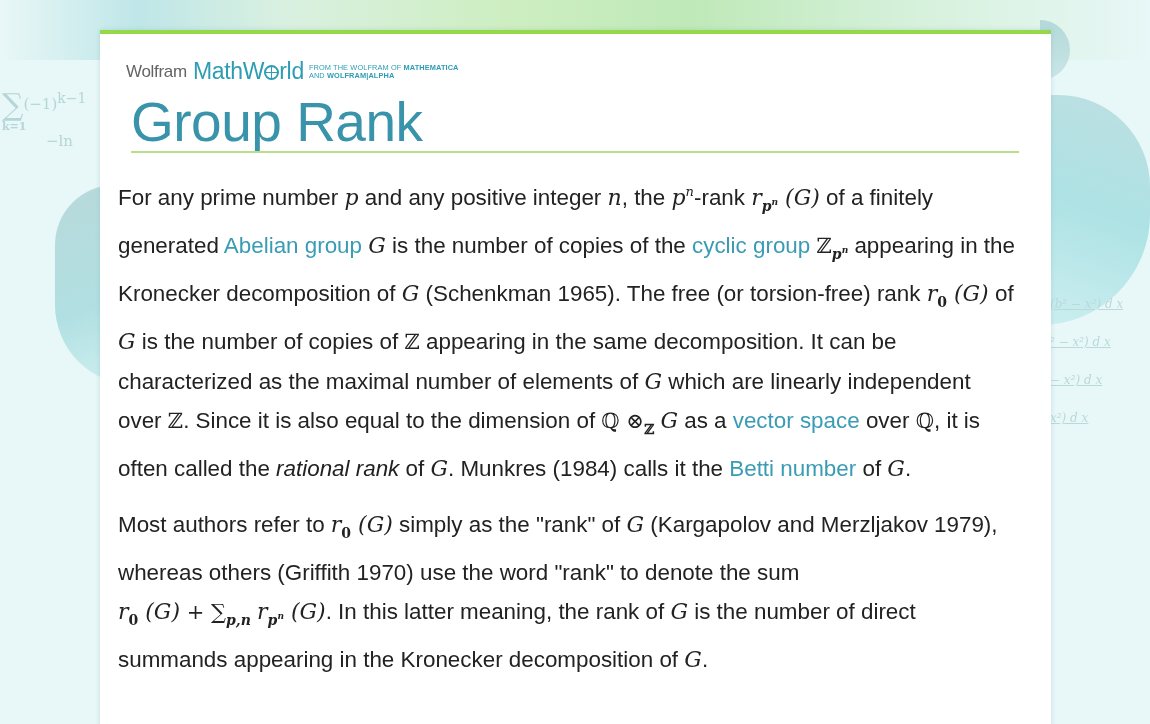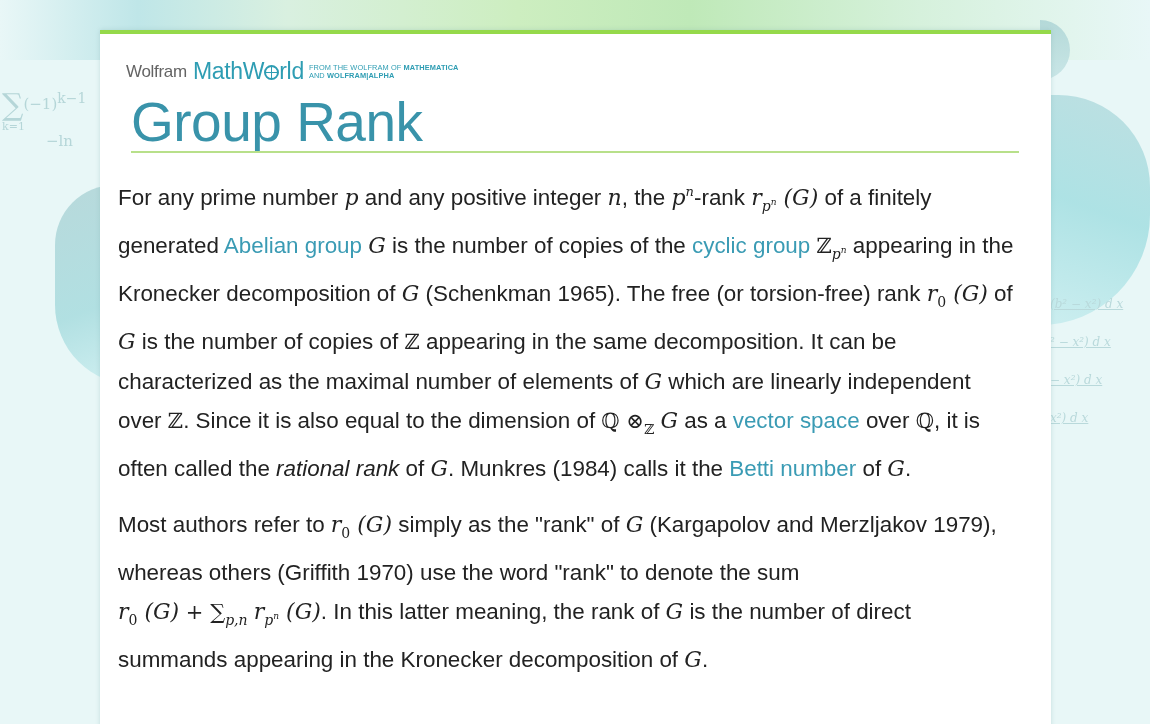--- a/index.html
+++ b/index.html
@@ -75,21 +75,21 @@
     }
     .content {
       position: absolute; left: 18px; top: 138px; width: 900px;
       font-family: "Liberation Sans", sans-serif; font-size: 22.4px;
       color: #222222; line-height: 39px;
     }
     .content p { margin: 0 0 17px 0; }
     .link { color: #3a9bb4; text-decoration: none; cursor: pointer; }
     .m { font-family: "DejaVu Serif", serif; font-style: italic; font-size: 22px; }
     .mr { font-family: "DejaVu Serif", serif; font-size: 21px; }
-    .sub { font-size: 14px; vertical-align: -6px; font-family: "DejaVu Serif", serif; }
+    .sub { font-size: 14px; vertical-align: -6px; font-family: "DejaVu Serif", serif; font-weight: bold; }
     .sup { font-size: 13px; vertical-align: 9px; font-family: "DejaVu Serif", serif; font-style: italic;}
     .subsup { font-size: 9px; vertical-align: 6px; font-style: italic; }
     .em { font-style: italic; }
   </style>
 </head>
 <body>
 
 <div class="bg-top"></div>
 
 <div class="bg-left-formula">

